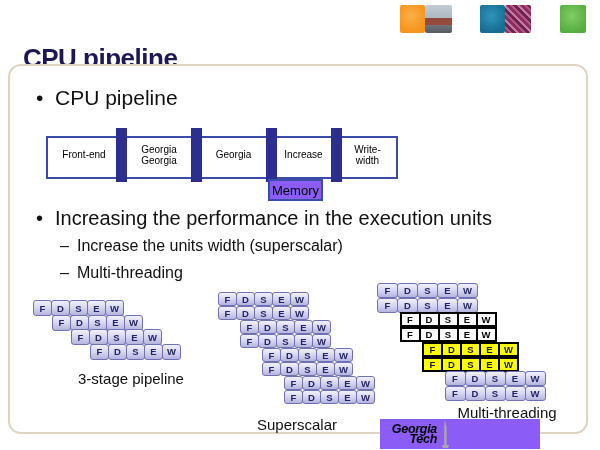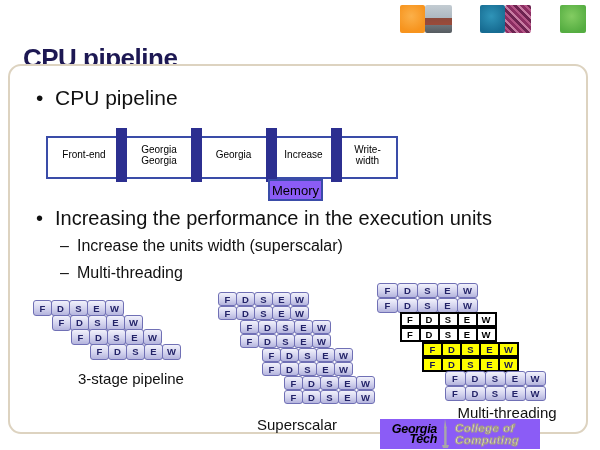--- a/index.html
+++ b/index.html
@@ -273,17 +273,13 @@
 <div class="gt-logo">
   <div class="gt-wordmark">
     <div>Georgia</div>
     <div>Tech</div>
   </div>
   <svg class="gt-tower" width="11" height="30" viewBox="0 0 11 30">
     <polygon points="5,0 6.6,9 4,9" fill="#a8a8a8"></polygon>
     <rect x="4.2" y="8" width="2.4" height="18" fill="#a8a8a8"></rect>
     <polygon points="2,26 9,26 8,29 3,29" fill="#a8a8a8"></polygon>
   </svg>
-  <div class="gt-college">
-    <div>College of</div>
-    <div>Computing</div>
-  </div>
 </div>
 
 </body></html>

